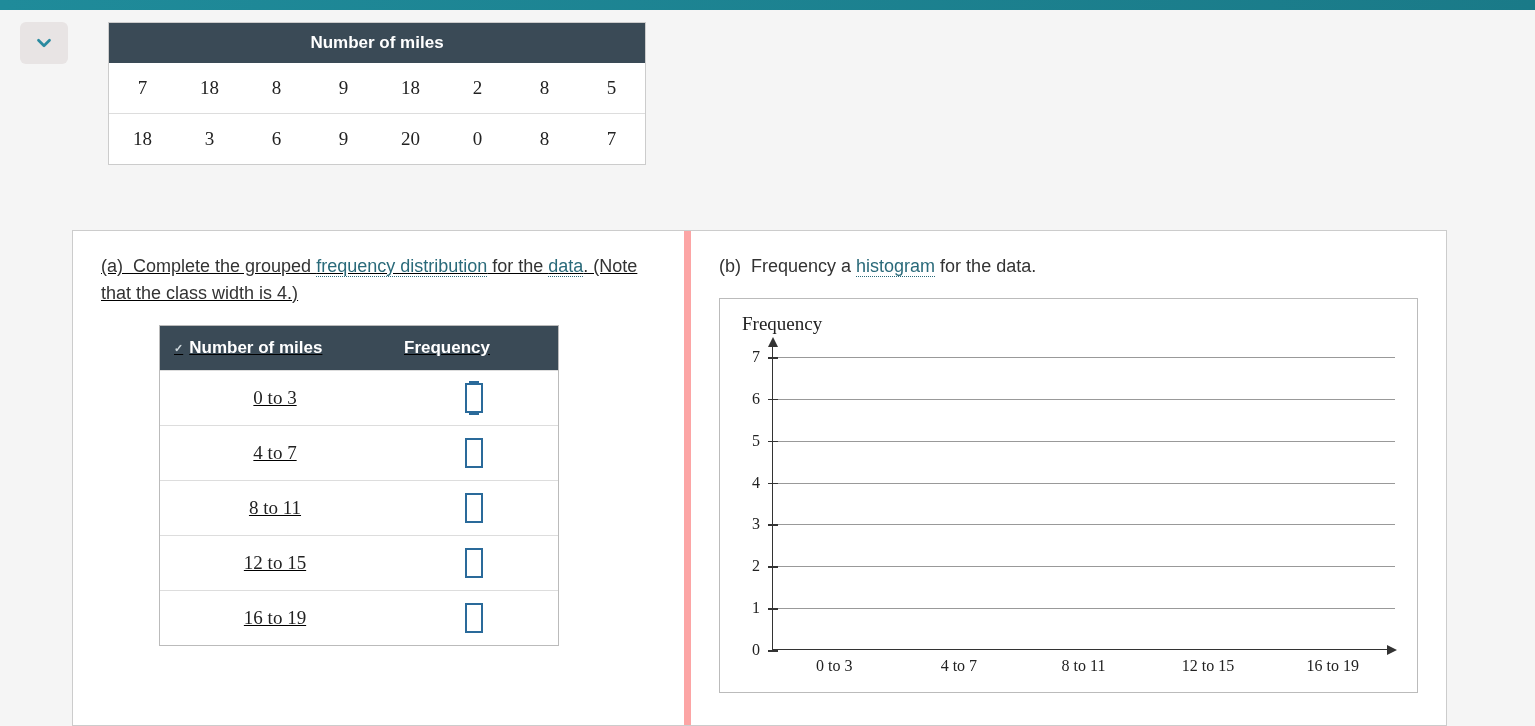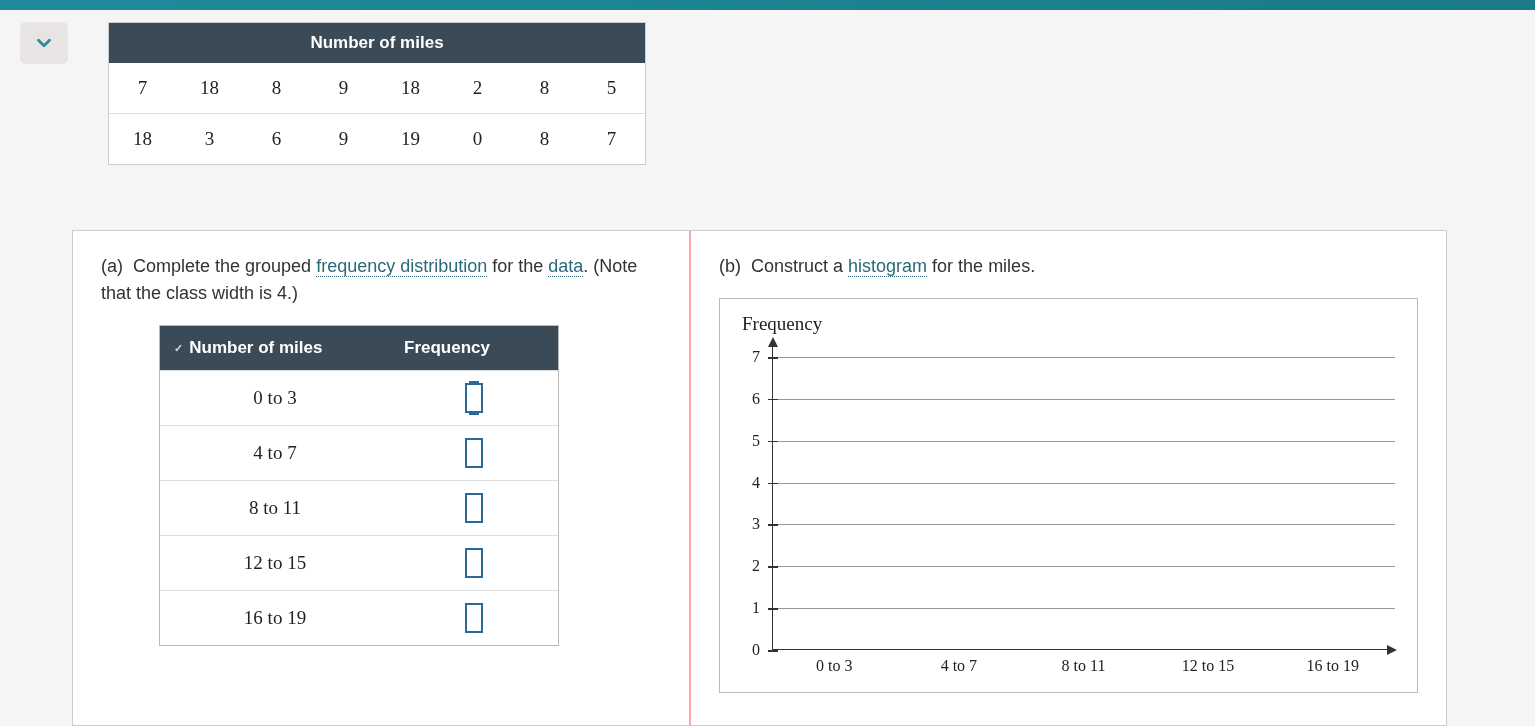--- a/index.html
+++ b/index.html
@@ -62,21 +62,22 @@
     left: 72px;
     right: 88px;
     bottom: 0;
     display: flex;
     border: 1px solid #ccc;
     background: #fff;
   }
   .panel-a {
     flex: 0 0 618px;
     padding: 22px 28px;
-    border-right: 2px solid #fca5a5;
+    border-right: 7px solid #fca5a5;
+    text-decoration: underline;
   }
   .panel-b {
     flex: 1;
     padding: 22px 28px;
   }
   .prompt {
     font-size: 18px;
     color: #333;
     line-height: 1.5;
     margin-bottom: 18px;
@@ -233,21 +234,21 @@
     <div class="cell">18</div>
     <div class="cell">2</div>
     <div class="cell">8</div>
     <div class="cell">5</div>
   </div>
   <div class="row">
     <div class="cell">18</div>
     <div class="cell">3</div>
     <div class="cell">6</div>
     <div class="cell">9</div>
-    <div class="cell">19</div>
+    <div class="cell">20</div>
     <div class="cell">0</div>
     <div class="cell">8</div>
     <div class="cell">7</div>
   </div>
 </div>
 
 <div class="panel-container">
 
   <div class="panel-a">
     <div class="prompt">
@@ -286,21 +287,21 @@
         <div class="c1">16 to 19</div>
         <div class="c2">
             <div class="freq-input"></div>
           </div>
       </div>
     </div>
   </div>
 
   <div class="panel-b">
     <div class="prompt">
-      <span>(b)</span>&nbsp;&nbsp;<span>Construct a </span><span class="linkish">histogram</span><span> for the miles.</span>
+      <span>(b)</span>&nbsp;&nbsp;<span>Frequency a </span><span class="linkish">histogram</span><span> for the data.</span>
     </div>
     <div class="chart-box">
       <div class="chart-title">Frequency</div>
       <div class="chart-area">
         <div class="y-axis-labels" id="y-labels">
             <div style="top: 311px;">0</div>
             <div style="top: 269.143px;">1</div>
             <div style="top: 227.286px;">2</div>
             <div style="top: 185.429px;">3</div>
             <div style="top: 143.571px;">4</div>

